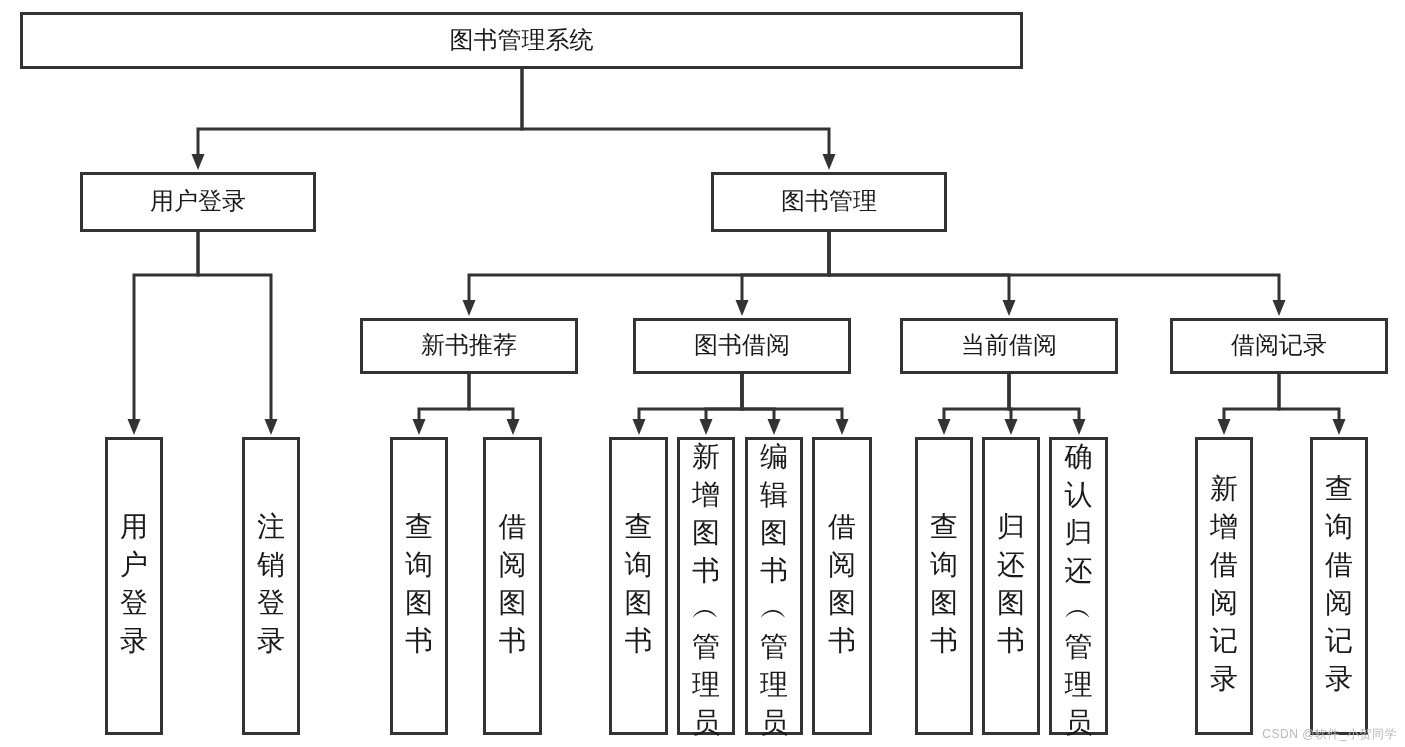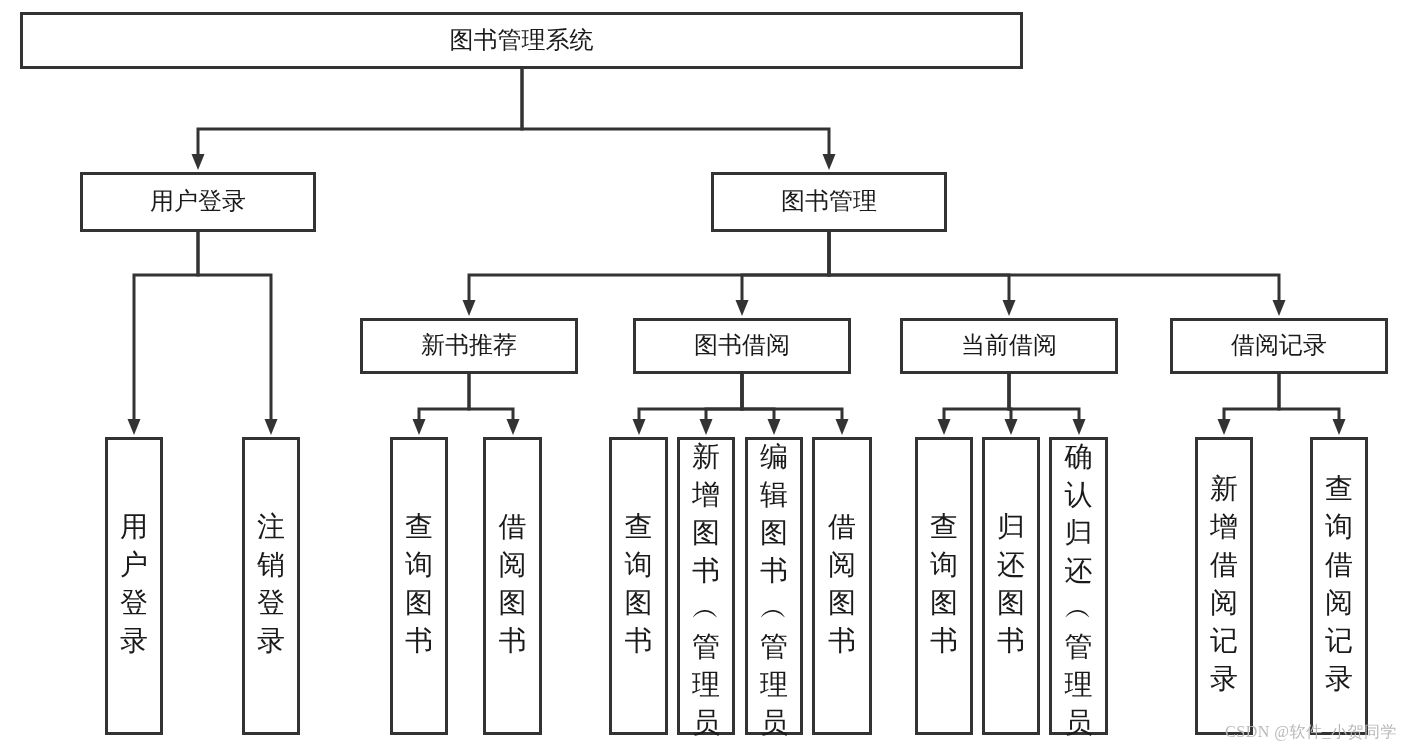--- a/index.html
+++ b/index.html
@@ -16,23 +16,23 @@
   .node-label{
     fill:#1a1a1a;
     font-family:"Liberation Sans","DejaVu Sans",sans-serif;
     text-anchor:middle;
     dominant-baseline:middle;
   }
   .node-label.horiz{font-size:24px;}
   .watermark{
     position:absolute;
     right:8px;bottom:4px;
-    font-size:16px;
+    font-size:12px;
     color:#b9b9b9;
-    font-family:Liberation Serif, serif;
+    font-family:Liberation Sans, sans-serif;
     white-space:nowrap;
     letter-spacing:0.5px;
   }
 </style>
 </head>
 <body>
 
 <div id="diagram-root">
   <svg class="flow" viewBox="0 0 1405 747" xmlns="http://www.w3.org/2000/svg">
     <g id="edges-layer">

